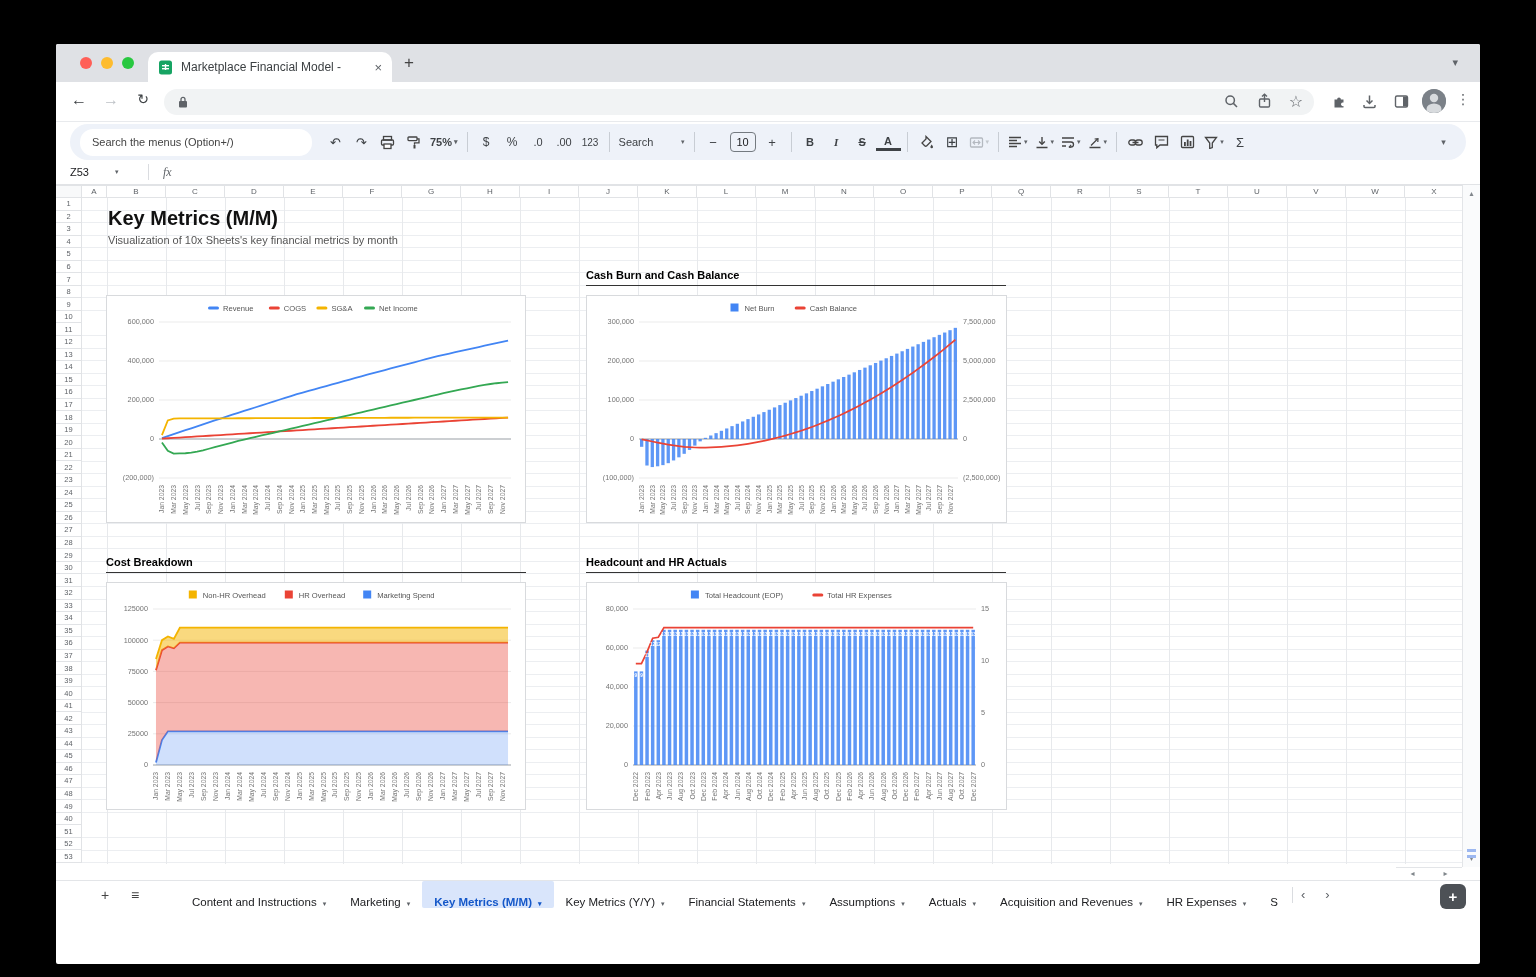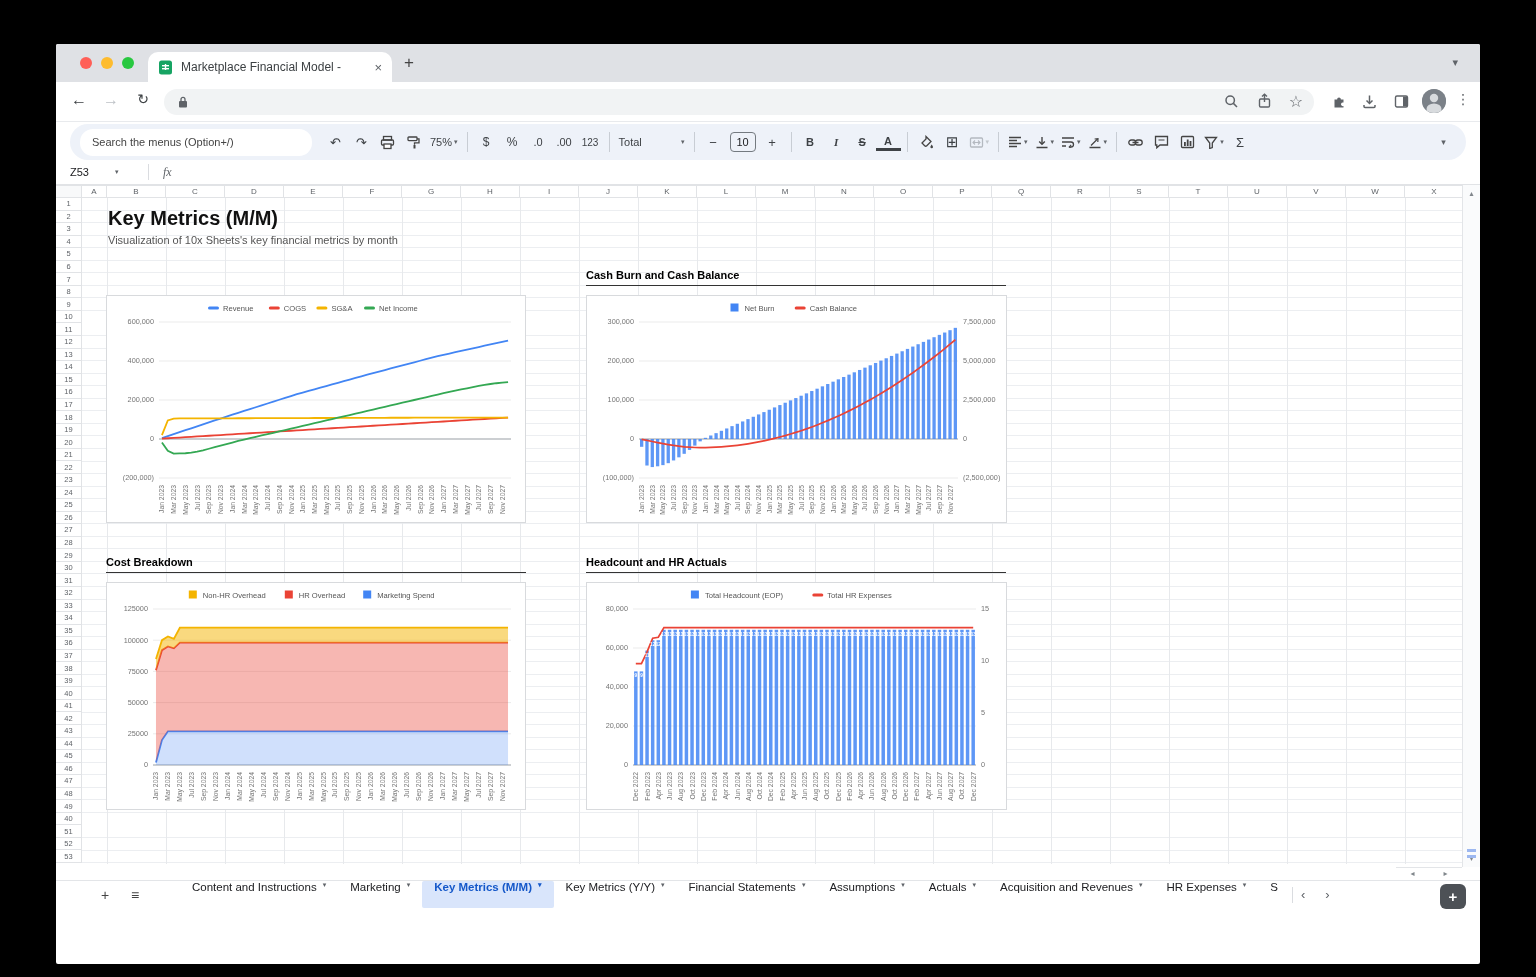--- a/index.html
+++ b/index.html
@@ -47,21 +47,21 @@
 
 .vsb{position:absolute;right:0;top:141px;width:18px;height:682px;background:#fafbfc;border-left:1px solid #e3e5e8}
 .vsb .ar{position:absolute;left:0;width:100%;text-align:center;font-size:8px;color:#80868b}
 .vmark{position:absolute;left:4px;width:9px;height:3px;background:#9db8f0}
 .hsb{position:absolute;right:18px;top:823px;width:66px;height:13px;display:flex;border-top:1px solid #e3e5e8}
 .hsb div{flex:1;text-align:center;font-size:8px;color:#80868b;line-height:12px}
 
 .tabbar{position:absolute;left:0;right:0;top:836px;height:28px;background:#fff;border-top:1px solid #e3e5e8;display:flex;align-items:center;z-index:4}
 .tb-ic{width:30px;text-align:center;font-size:14px;color:#444}
 .stabs{display:flex;align-items:center;height:100%;margin-left:30px}
-.stab{display:flex;align-items:flex-start;gap:6px;padding:0 12px;height:100%;font-size:11.5px;color:#202124;white-space:nowrap}
+.stab{display:flex;align-items:flex-end;gap:6px;padding:0 12px;height:100%;font-size:11.5px;color:#202124;white-space:nowrap}
 .stab .caret{font-size:7px;color:#5f6368}
 .stab.active{background:#d9e5fb;color:#1558c9;font-weight:700;border-radius:2px}
 .stab.active .caret{color:#1558c9}
 .tabnav{display:flex;gap:20px;margin-left:8px;color:#5f6368;font-size:13px;align-items:center}
 .tsep{width:1px;height:16px;background:#dadce0;margin-left:2px}
 .ext-badge{position:absolute;left:1384px;top:840px;width:26px;height:25px;background:#4d5156;border-radius:6px;color:#fff;font-size:15px;font-weight:700;display:flex;align-items:center;justify-content:center;z-index:5}
 .lockpx{width:10px;height:12px}
 text{font-family:"Liberation Sans",sans-serif}
 </style>
 </head>
@@ -152,33 +152,33 @@
           <rect x="4" y="9" width="7" height="4.5" fill="#fff" stroke="#444" stroke-width="1.3"></rect>
         </svg>
       </div>
     <div class="ti">
         <svg class="ic" width="15" height="15" viewBox="0 0 15 15">
           <rect x="2" y="2" width="9" height="3.6" rx="0.8" fill="none" stroke="#444" stroke-width="1.3"></rect>
           <path d="M11 3.8h2v4H8.5v2" fill="none" stroke="#444" stroke-width="1.3"></path>
           <rect x="7.5" y="10" width="2" height="3.5" fill="#444"></rect>
         </svg>
       </div>
-    <div class="ti txt" style="font-weight:400">
+    <div class="ti txt" style="font-weight:700">
         <span>75%</span>
         <span class="caret">▾</span>
       </div>
     <div class="sep"></div>
     <div class="ti txt" style="font-weight:400;font-size:12px">$</div>
     <div class="ti txt" style="font-weight:400;font-size:12px">%</div>
     <div class="ti txt" style="font-weight:400">.0</div>
     <div class="ti txt" style="font-weight:400">.00</div>
     <div class="ti txt" style="font-weight:400;font-size:10px">123</div>
     <div class="sep"></div>
     <div class="ti txt" style="font-weight:400;width:72px;justify-content:space-between">
-        <span>Total</span>
+        <span>Search</span>
         <span class="caret">▾</span>
       </div>
     <div class="sep"></div>
     <div class="ti">−</div>
     <div class="ti">
         <span class="fsz">10</span>
       </div>
     <div class="ti">+</div>
     <div class="sep"></div>
     <div class="ti txt">B</div>

